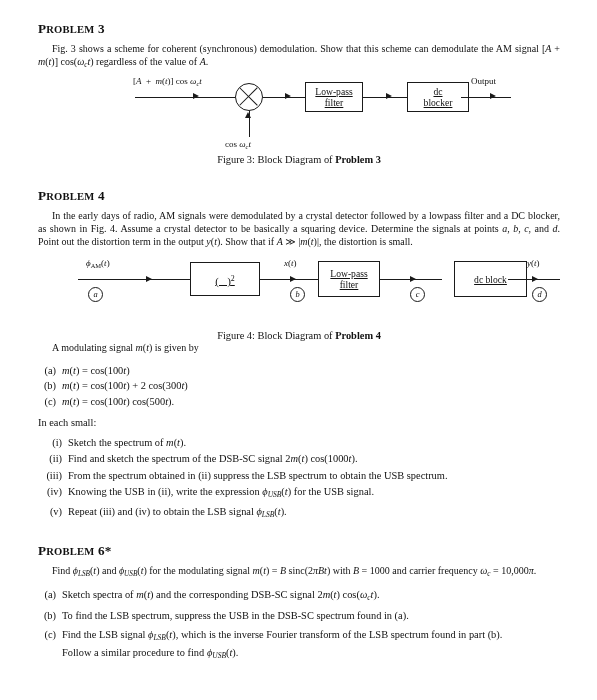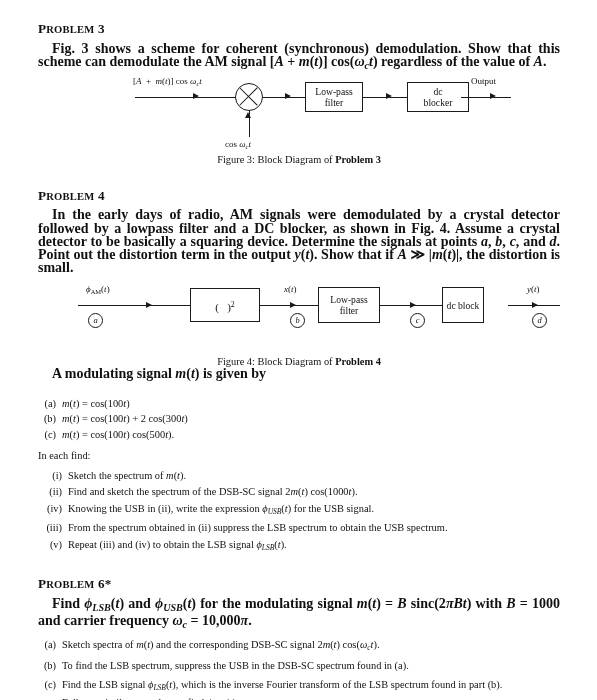--- a/index.html
+++ b/index.html
@@ -39,26 +39,25 @@
   }
   .prob-head .pw {
     font-size: 10.6px;
     text-transform: uppercase;
   }
   .prob-head .pcap { font-size: 13.2px; }
   .prob-head .pnum { font-size: 13.2px; }
 
   
   p.body {
-    font-size: 14px;
+    font-size: 10px;
     line-height: 13.2px;
     margin: 0 0 2px 0;
     text-align: justify;
     text-indent: 14px;
-    font-weight: bold;
   }
   .it { font-style: italic; }
   .sub { font-size: 0.72em; vertical-align: -0.25em; font-style: italic; }
   .sup { font-size: 0.72em; vertical-align: 0.45em; }
 
   
   ul.plist {
     list-style: none;
     margin: 0;
     padding: 0;
@@ -129,20 +128,21 @@
     position: absolute;
     border: 1.4px solid #1a1a1a;
     background: #ffffff;
     display: flex;
     align-items: center;
     justify-content: center;
     text-align: center;
     font-size: 9.6px;
     line-height: 11px;
     box-sizing: border-box;
+    text-decoration: underline;
   }
   .mult {
     position: absolute;
     border: 1.4px solid #1a1a1a;
     border-radius: 50%;
     background: #ffffff;
     box-sizing: border-box;
   }
   .mult .x1, .mult .x2 {
     position: absolute;
@@ -279,73 +279,73 @@
         <span>
           <span>Low-pass</span><br>
           <span>filter</span>
         </span>
       </div>
 
       <div class="wire" style="left:342px; top:23px; width:62px;"></div>
       <div class="arrow" style="left:372px; top:19.4px;"></div>
       <div class="node" style="left:372px; top:31px;">c</div>
 
-      <div class="block" style="left:404px; top:5px; width:42px; height:36px;">
+      <div class="block" style="left:416px; top:5px; width:73px; height:36px;">
         <span>dc block</span>
       </div>
 
       <div class="wire" style="left:470px; top:23px; width:52px;"></div>
       <div class="arrow" style="left:494px; top:19.4px;"></div>
       <div class="fig-lbl" style="left:489px; top:2px;"><span class="it">y</span>(<span class="it">t</span>)</div>
       <div class="node" style="left:494px; top:31px;">d</div>
     </div>
 
     <div class="fig-caption">
       <span>Figure 4: Block Diagram of </span><b>Problem 4</b>
     </div>
   </div>
 
 
-  <p class="body" style="margin-bottom:15px;">
+  <p class="body" style="margin-bottom:8px;">
     A modulating signal <span class="it">m</span>(<span class="it">t</span>) is given by
   </p>
 
   <ul class="plist lst-abc">
     <li>
       <span class="mark">(a)</span>
       <span class="txt"><span class="it">m</span>(<span class="it">t</span>) = cos(100<span class="it">t</span>)</span>
     </li>
     <li>
       <span class="mark">(b)</span>
       <span class="txt"><span class="it">m</span>(<span class="it">t</span>) = cos(100<span class="it">t</span>) + 2 cos(300<span class="it">t</span>)</span>
     </li>
     <li>
       <span class="mark">(c)</span>
       <span class="txt"><span class="it">m</span>(<span class="it">t</span>) = cos(100<span class="it">t</span>) cos(500<span class="it">t</span>).</span>
     </li>
   </ul>
 
-  <div class="plain-line">In each find:</div>
+  <div class="plain-line">In each small:</div>
 
   <ul class="plist lst-rom">
     <li>
       <span class="mark">(i)</span>
       <span class="txt">Sketch the spectrum of <span class="it">m</span>(<span class="it">t</span>).</span>
     </li>
     <li>
       <span class="mark">(ii)</span>
       <span class="txt">Find and sketch the spectrum of the DSB-SC signal 2<span class="it">m</span>(<span class="it">t</span>) cos(1000<span class="it">t</span>).</span>
     </li>
     <li>
+      <span class="mark">(iii)</span>
+      <span class="txt">From the spectrum obtained in (ii) suppress the LSB spectrum to obtain the USB spectrum.</span>
+    </li>
+    <li>
       <span class="mark">(iv)</span>
       <span class="txt">Knowing the USB in (ii), write the expression <span class="it">ϕ</span><span class="sub">USB</span>(<span class="it">t</span>) for the USB signal.</span>
-    </li>
-    <li>
-      <span class="mark">(iii)</span>
-      <span class="txt">From the spectrum obtained in (ii) suppress the LSB spectrum to obtain the USB spectrum.</span>
     </li>
     <li>
       <span class="mark">(v)</span>
       <span class="txt">Repeat (iii) and (iv) to obtain the LSB signal <span class="it">ϕ</span><span class="sub">LSB</span>(<span class="it">t</span>).</span>
     </li>
   </ul>
 
   <div class="prob-head" style="margin-top:22px;">
     <span class="pcap">P</span><span class="pw">ROBLEM</span>
     <span class="pnum">6*</span>

